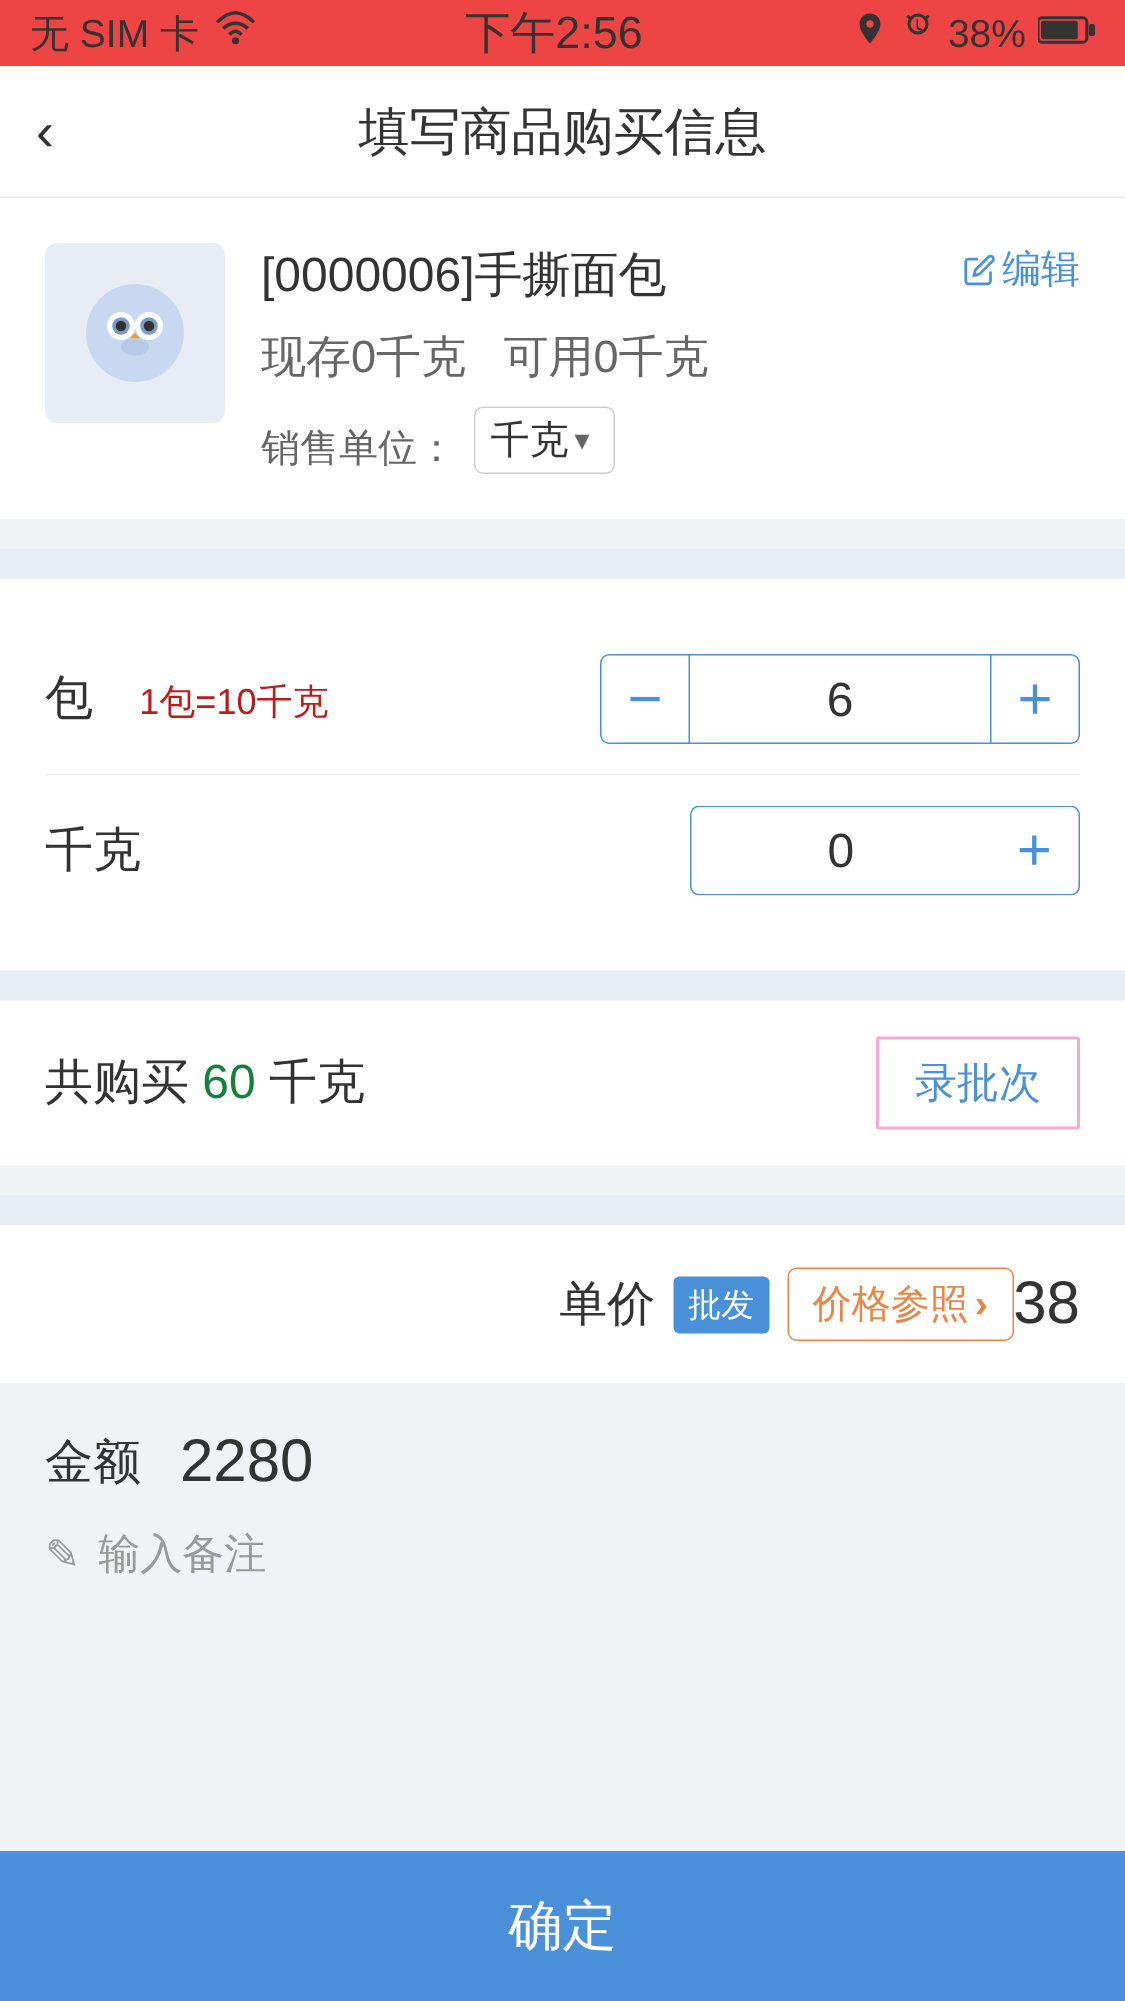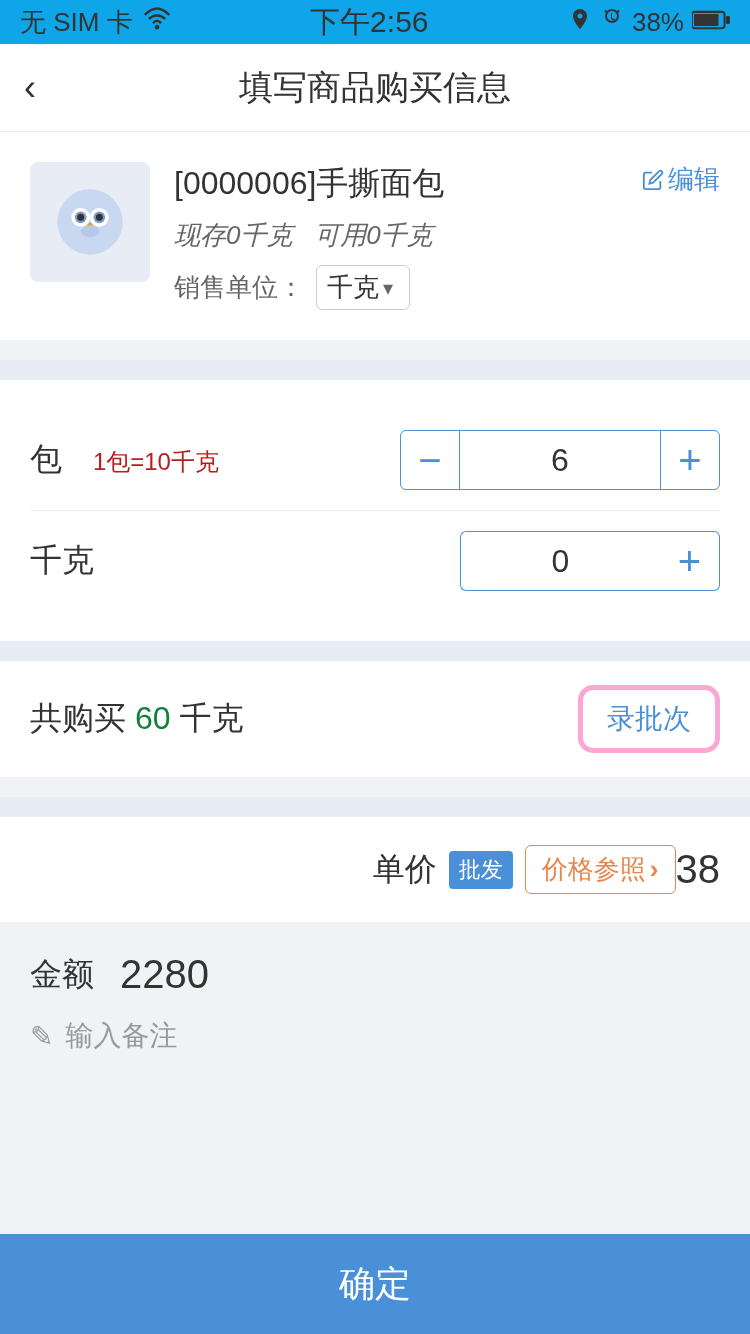--- a/index.html
+++ b/index.html
@@ -11,21 +11,21 @@
       font-family: -apple-system, "PingFang SC", "Helvetica Neue", Arial, sans-serif;
       font-size: 32px;
       color: #333;
       position: relative;
     }
 
     
     .status-bar {
       width: 750px;
       height: 44px;
-      background: #0ea5e9;
+      background: #ef4444;
       display: flex;
       align-items: center;
       justify-content: space-between;
       padding: 4px 20px;
       font-size: 26px;
       color: #333;
     }
     .status-left {
       display: flex;
       align-items: center;
@@ -104,28 +104,27 @@
       font-weight: 500;
     }
     .edit-link {
       color: #4a90d9;
       font-size: 26px;
       display: flex;
       align-items: center;
       gap: 4px;
     }
     .product-stock {
-      font-size: 26px;
+      font-size: 30px;
       color: #666;
       margin-bottom: 12px;
-      font-style: italic;
     }
     .product-unit-row {
       display: flex;
-      align-items: center;
+      align-items: flex-end;
       gap: 12px;
       font-size: 26px;
       color: #666;
     }
     .unit-select {
       border: 1px solid #ccc;
       border-radius: 6px;
       padding: 4px 16px 4px 10px;
       font-size: 26px;
       color: #333;
@@ -238,22 +237,22 @@
     }
     .total-text {
       font-size: 32px;
       color: #333;
     }
     .total-text span.total-number {
       color: #15803d;
       font-weight: 500;
     }
     .batch-btn {
-      border: 5px solid #f9a8d4;
-      border-radius: 15px;
+      border: 2px solid #f9a8d4;
+      border-radius: 2px;
       padding: 10px 24px;
       color: #4a90d9;
       font-size: 28px;
       background: #fff;
       cursor: pointer;
     }
 
     
     .price-section {
       background: #fff;

